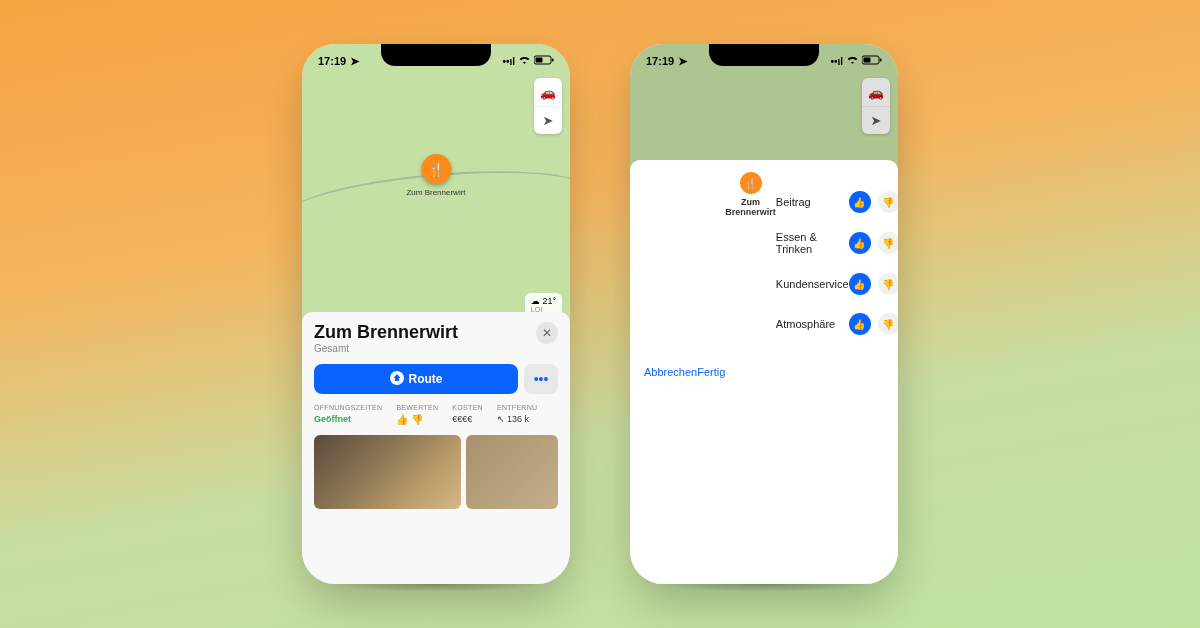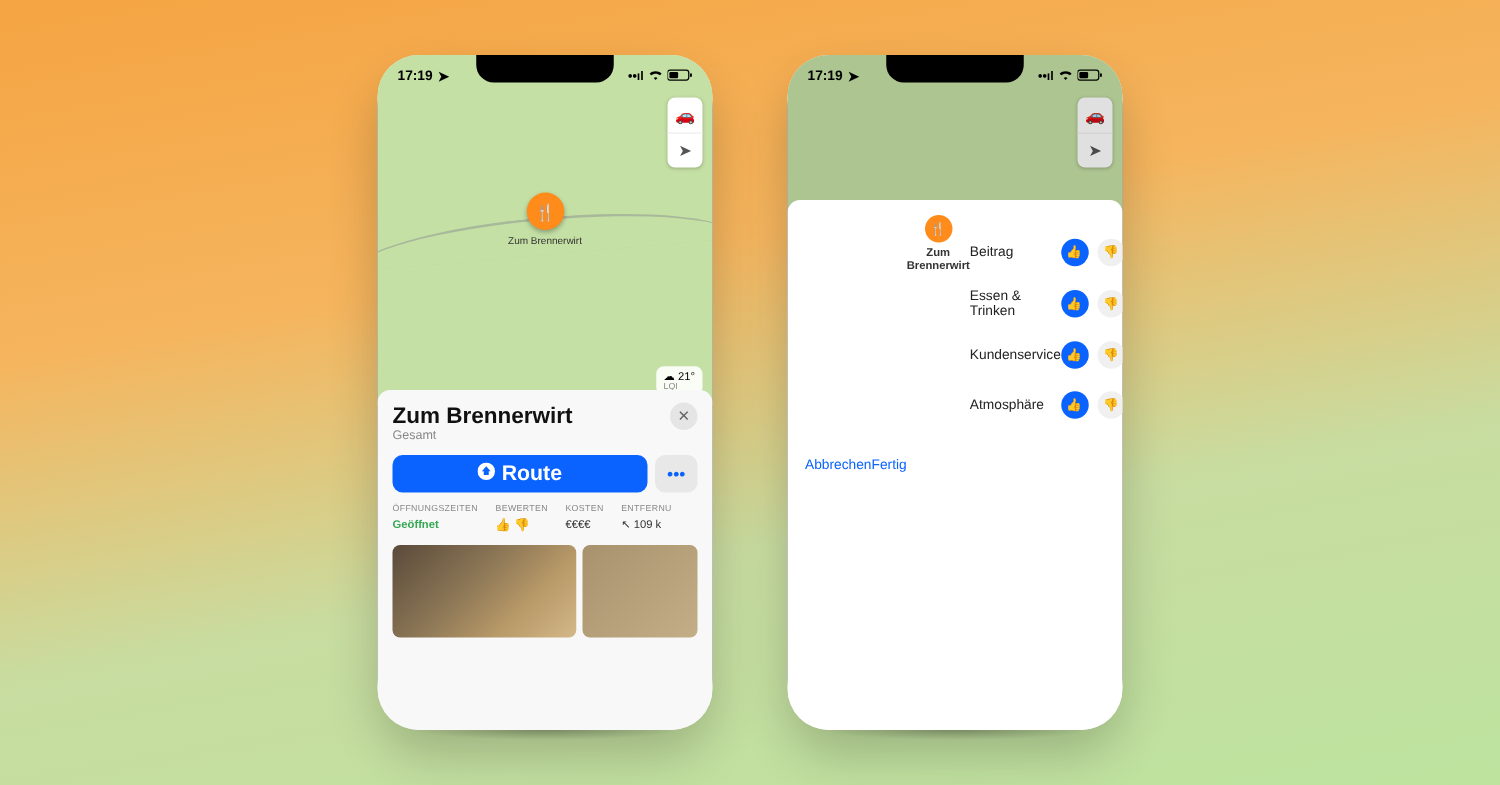--- a/index.html
+++ b/index.html
@@ -151,21 +151,21 @@
 .route-btn {
   flex: 1;
   background: #0a63ff;
   color: #fff;
   border-radius: 8px;
   height: 30px;
   display: flex;
   align-items: center;
   justify-content: center;
   gap: 5px;
-  font-size: 17px;
+  font-size: 12px;
   font-weight: 600;
 }
 .more-btn {
   width: 34px;
   background: #e8e8e8;
   border-radius: 8px;
   display: flex;
   align-items: center;
   justify-content: center;
   color: #0a63ff;
@@ -406,21 +406,21 @@
             <span class="thumb-ic" style="color:#0a63ff">👍</span>
             <span class="thumb-ic" style="color:#0a63ff">👎</span>
           </span>
         </div>
         <div class="info-col">
           <span>KOSTEN</span>
           <span class="info-val dark">€€€€</span>
         </div>
         <div class="info-col">
           <span>ENTFERNU</span>
-          <span class="info-val dark">↖ <span>109 k</span></span>
+          <span class="info-val dark">↖ <span>136 k</span></span>
         </div>
       </div>
       <div class="photo-strip">
         <div class="photo-item"></div>
         <div class="photo-item second"></div>
       </div>
     </div>
   </div>
 </div>
 

